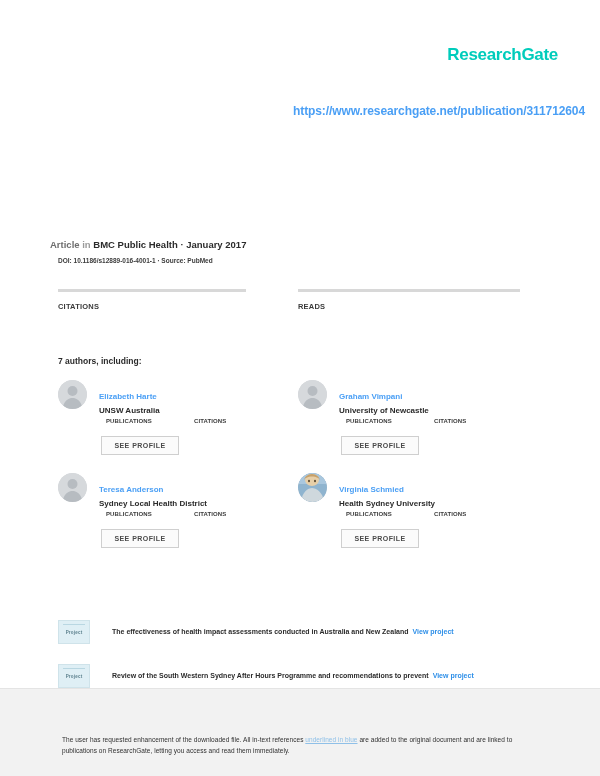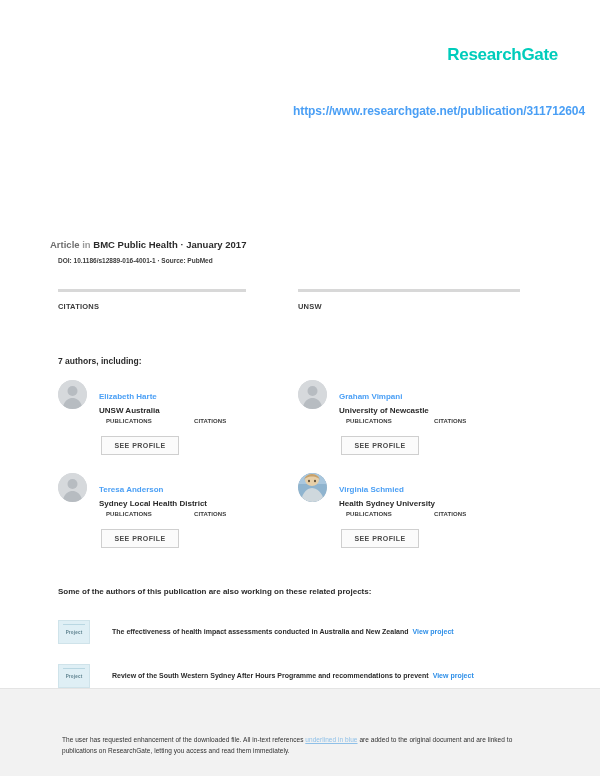--- a/index.html
+++ b/index.html
@@ -309,21 +309,21 @@
 
   <div class="stat-block stat-left">
     <div class="stat-rule"></div>
     <div class="stat-num">0</div>
     <div class="stat-label">CITATIONS</div>
   </div>
 
   <div class="stat-block stat-right">
     <div class="stat-rule"></div>
     <div class="stat-num">29</div>
-    <div class="stat-label">UNSW</div>
+    <div class="stat-label">READS</div>
   </div>
 
   <div class="authors-heading">7 authors, including:</div>
 
   <div class="author a0">
     <div class="avatar">
       <svg width="29" height="29" viewBox="0 0 29 29" aria-hidden="true">
         <circle cx="14.5" cy="14.5" r="14.5" fill="#d6d9dc"></circle>
         <circle cx="14.5" cy="11" r="5" fill="#b7bcc1"></circle>
         <path d="M4.5 29 C5.5 20.5 11 18 14.5 18 C18 18 23.5 20.5 24.5 29 Z" fill="#b7bcc1"></path>
@@ -417,21 +417,20 @@
         <span>PUBLICATIONS</span>
       </div>
       <div class="a-stat cits">
         <span class="n">2,183</span>
         <span>CITATIONS</span>
       </div>
     </div>
     <div class="see-profile">SEE PROFILE</div>
   </div>
 
-  <div class="projects-heading">Some of the authors of this publication are also working on these related projects:</div>
 
   <div class="project-row p0">
     <div class="proj-thumb">Project</div>
     <div class="proj-title">
       <span>The effectiveness of health impact assessments conducted in Australia and New Zealand</span><span class="proj-link">View project</span>
     </div>
   </div>
 
   <div class="project-row p1">
     <div class="proj-thumb">Project</div>

